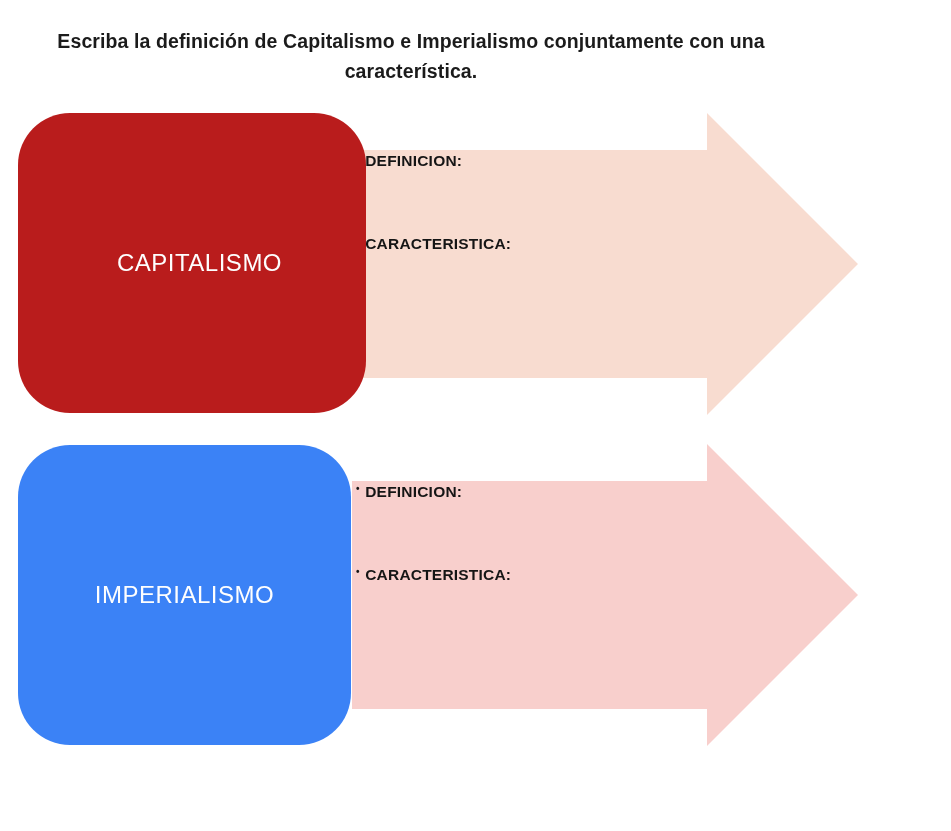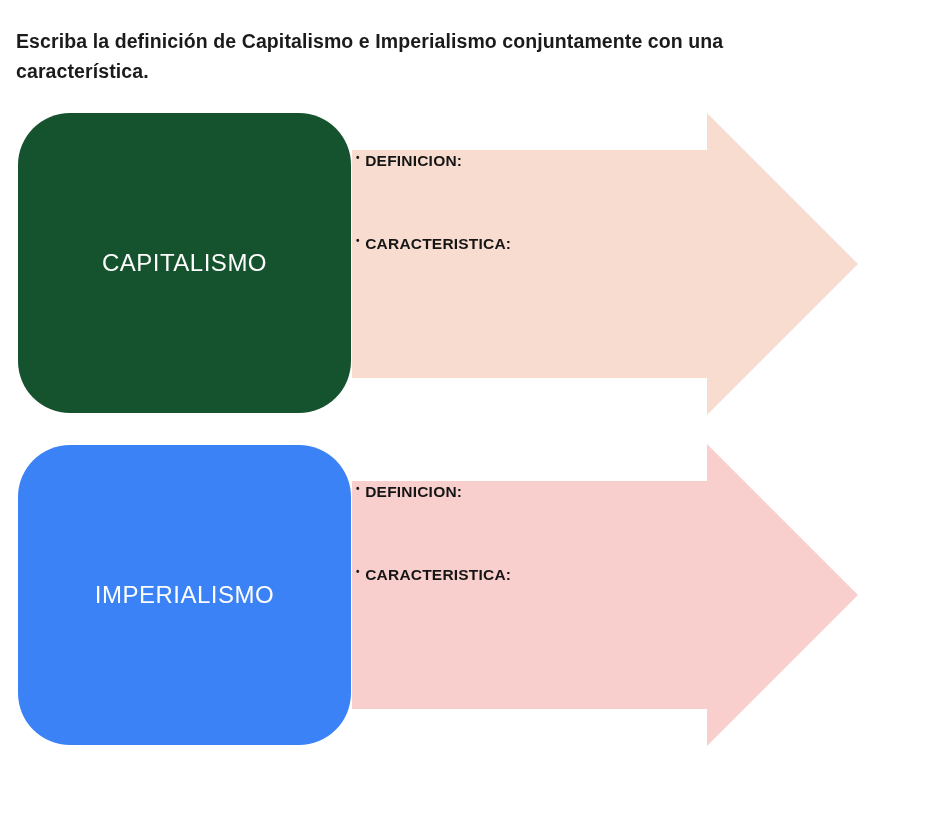--- a/index.html
+++ b/index.html
@@ -11,20 +11,21 @@
     overflow:hidden;
   }
   .instruction{
     position:absolute;
     left:16px;top:26px;width:790px;
     font-size:19.5px;
     font-weight:700;
     color:#1b1b1b;
     line-height:1.54;
     letter-spacing:0.1px;
+    text-align:center;
   }
   
   .arrow{
     position:absolute;
     left:352px;
     width:506px;height:302px;
     clip-path:polygon(0px 37px,355px 37px,355px 0px,506px 151px,355px 302px,355px 265px,0px 265px);
   }
   .arrow-1{top:113px;}
   .arrow-2{top:444px;}
@@ -74,21 +75,21 @@
     <div class="bullet-item">
       <span class="dot">•</span>
       <span>DEFINICION:</span>
     </div>
     <div class="bullet-item">
       <span class="dot">•</span>
       <span>CARACTERISTICA:</span>
     </div>
   </div>
 </div>
-<div class="box box-1" style="background: #14532d;">
+<div class="box box-1" style="background: #b91c1c; padding-left: 15px;">
   <span class="box-title">CAPITALISMO</span>
 </div>
 
 <div class="arrow arrow-2" style="background: rgb(248, 207, 204);">
   <div class="bullets">
     <div class="bullet-item">
       <span class="dot">•</span>
       <span>DEFINICION:</span>
     </div>
     <div class="bullet-item">

